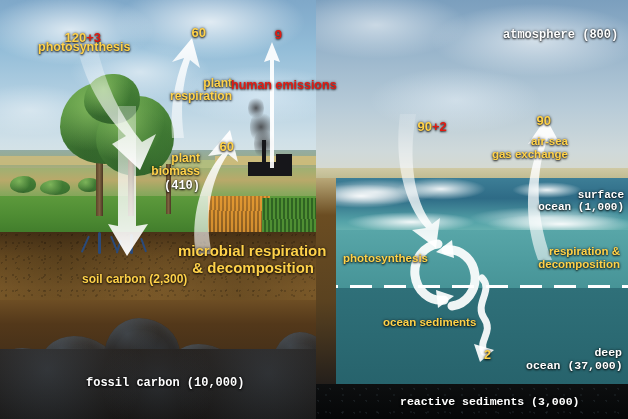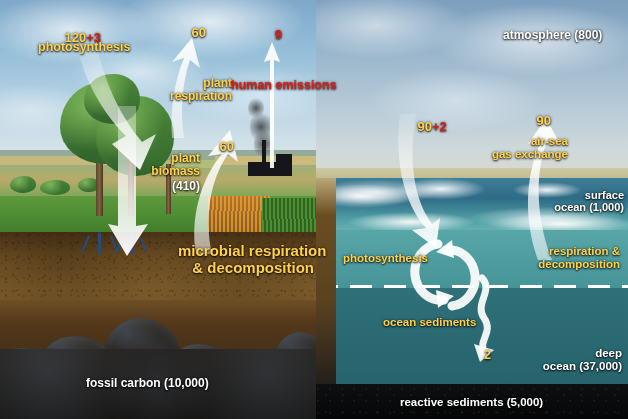--- a/index.html
+++ b/index.html
@@ -122,21 +122,21 @@
     background:linear-gradient(180deg,#b9a878 0%, #6b4d22 18%, #5a4220 60%, #241f1b 100%);}
 
   
   .flow{position:absolute;}
   .flow svg{display:block;overflow:visible;}
   .wht{fill:rgba(255,255,255,.92);}
 
   
   .lbl{position:absolute;white-space:pre;font-weight:bold;line-height:1.12;}
   .gold{color:#ffd24a;text-shadow:0 1px 2px rgba(0,0,0,.85),0 0 3px rgba(0,0,0,.7);}
-  .white{color:#ffffff;text-shadow:0 1px 2px rgba(0,0,0,.85),0 0 3px rgba(0,0,0,.7);}
+  .white{color:#ffffff;text-shadow:0 1px 2px rgba(0,0,0,.85),0 0 3px rgba(0,0,0,.7);font-family:Liberation Mono, monospace;}
   .red{color:#e01b12;text-shadow:0 1px 2px rgba(0,0,0,.7),0 0 3px rgba(0,0,0,.55);}
   .ctr{text-align:right;}
 </style>
 </head>
 <body>
 
 <div id="stage">
 
   <div class="land-panel">
     <div class="land-sky"></div>
@@ -329,20 +329,21 @@
 
   <div class="lbl gold ctr" style="left:134px;top:152px;font-size:12px;width:66px;">plant
 biomass</div>
   <div class="lbl white ctr" style="left:134px;top:180px;font-size:12px;width:66px;">(410)</div>
 
   <div class="lbl gold ctr" style="left:210px;top:140px;font-size:13px;width:24px;">60</div>
 
   <div class="lbl gold ctr" style="left:178px;top:243px;font-size:15px;width:136px;">microbial respiration
 &amp; decomposition</div>
 
+  <div class="lbl gold" style="left:82px;top:273px;font-size:12px;">soil carbon (2,300)</div>
 
   <div class="lbl white" style="left:86px;top:377px;font-size:12px;">fossil carbon (10,000)</div>
 
   <div class="lbl white" style="left:503px;top:29px;font-size:12px;">atmosphere (800)</div>
 
   <div class="lbl" style="left:403px;top:105px;font-size:13px;">
     <span class="gold">90</span><span class="red">+2</span>
   </div>
 
   <div class="lbl gold ctr" style="left:436px;top:135px;font-size:11.5px;width:92px;margin-left:40px;">air-sea
@@ -358,15 +359,15 @@
   <div class="lbl gold ctr" style="left:512px;top:245px;font-size:11.5px;width:108px;">respiration &amp;
 decomposition</div>
 
   <div class="lbl gold" style="left:383px;top:316px;font-size:11.5px;">ocean sediments</div>
 
   <div class="lbl gold ctr" style="left:473px;top:348px;font-size:12.5px;width:18px;">2</div>
 
   <div class="lbl white ctr" style="left:526px;top:347px;font-size:11.5px;width:96px;">deep
 ocean (37,000)</div>
 
-  <div class="lbl white" style="left:400px;top:396px;font-size:11.5px;">reactive sediments (5,000)</div>
+  <div class="lbl white" style="left:400px;top:396px;font-size:11.5px;">reactive sediments (3,000)</div>
 
 </div>
 
 </body></html>

